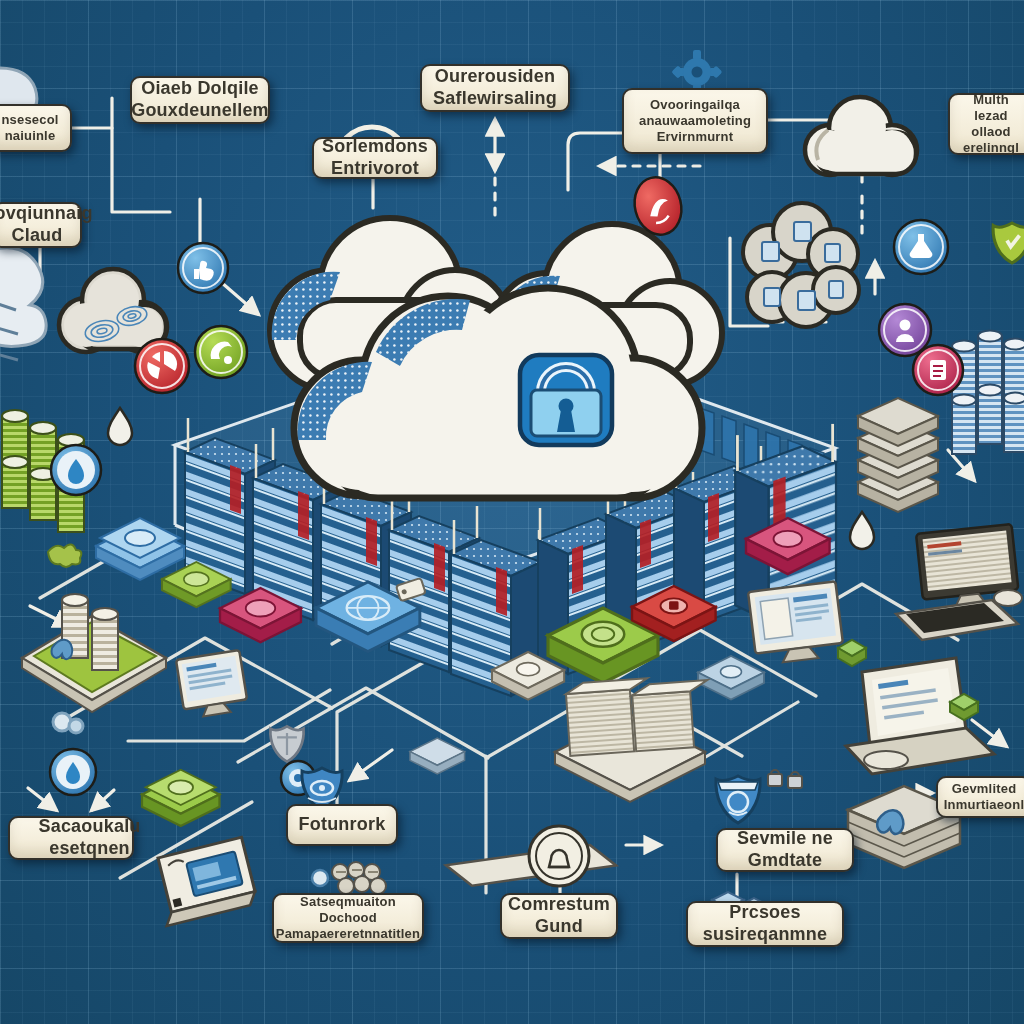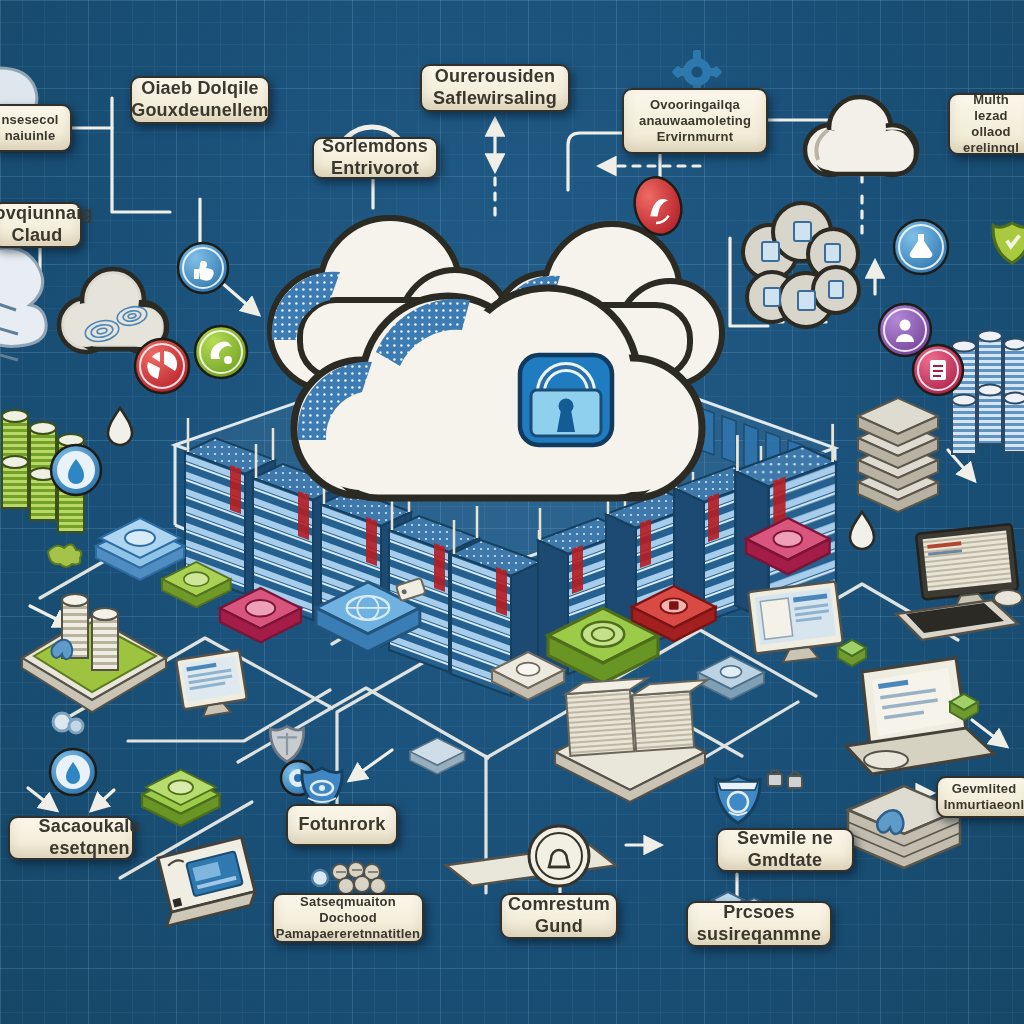--- a/index.html
+++ b/index.html
@@ -671,18 +671,18 @@
 erelinngl</div>
 <div class="lab" style="left:8px;top:816px;width:126px;height:44px;padding-left:44px;">Sacaoukalu
 esetqnen</div>
 <div class="lab" style="left:286px;top:804px;width:112px;height:42px;">Fotunrork</div>
 <div class="lab s" style="left:272px;top:893px;width:152px;height:50px;">Satseqmuaiton Dochood
 Pamapaereretnnatitlen</div>
 <div class="lab" style="left:500px;top:893px;width:118px;height:46px;">Comrestum
 Gund</div>
 <div class="lab" style="left:668px;top:828px;width:138px;height:44px;margin-left:48px;">Sevmile ne
 Gmdtate</div>
-<div class="lab" style="left:686px;top:901px;width:146px;height:46px;">Prcsoes
+<div class="lab" style="left:686px;top:901px;width:158px;height:46px;">Prcsoes
 susireqanmne</div>
 <div class="lab s" style="left:936px;top:776px;width:96px;height:42px;">Gevmlited
 Inmurtiaeonl</div>
 
 </div>
 
 </body></html>

